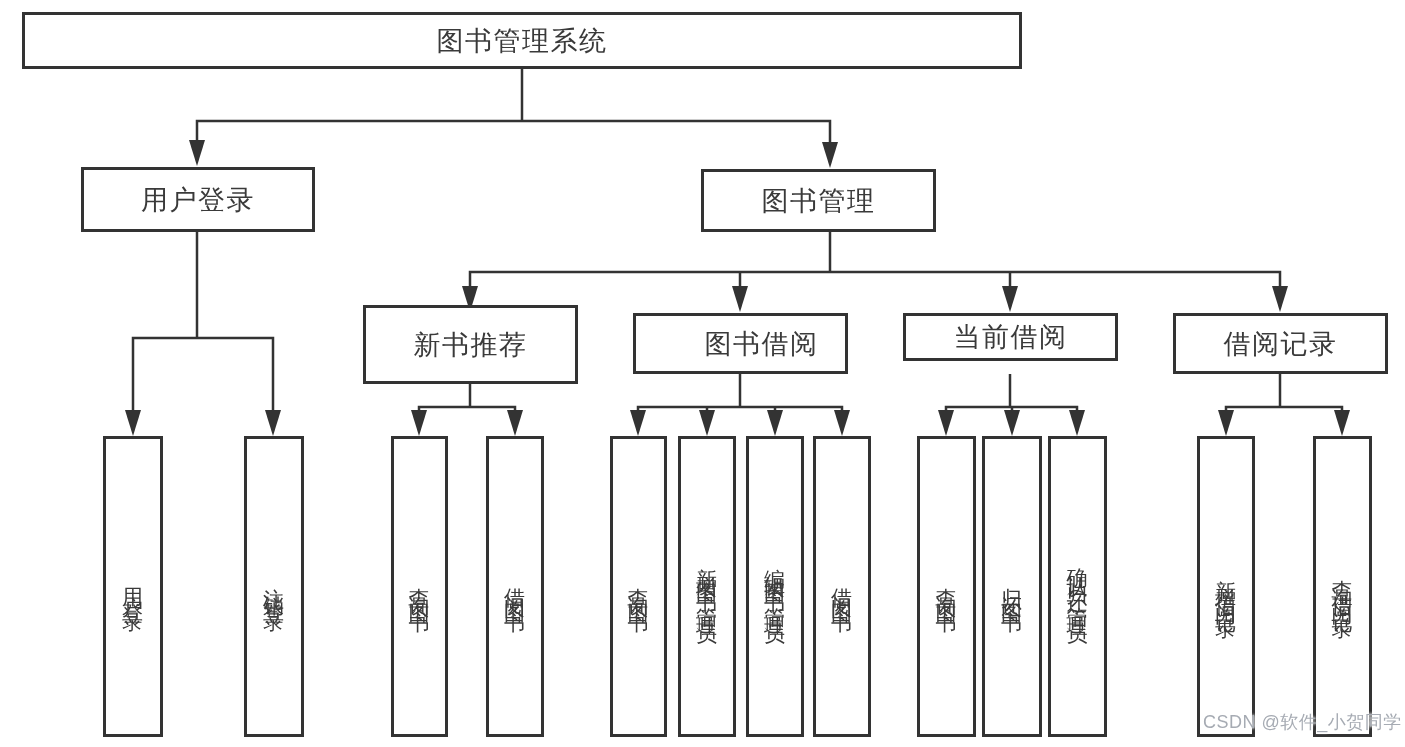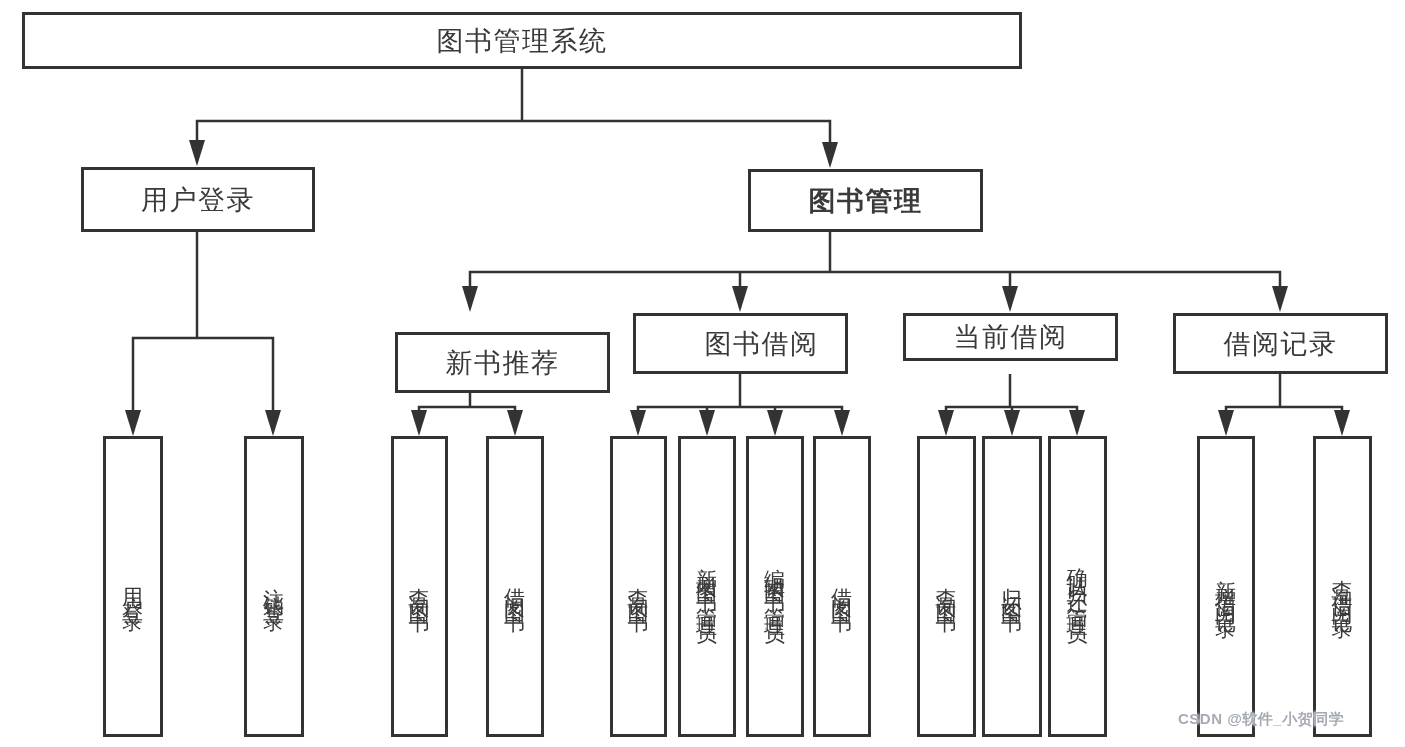--- a/index.html
+++ b/index.html
@@ -31,27 +31,26 @@
   .vbox .vtext {
     writing-mode:vertical-rl;
     text-orientation:mixed;
     font-size:21px;
     letter-spacing:0.38em;
     line-height:1;
     white-space:nowrap;
   }
   .watermark {
     position:absolute;
-    left:1178px; top:710px;
-    font-size:15px;
+    left:1203px; top:710px;
+    font-size:18px;
     letter-spacing:0.5px;
     color:var(--watermark,#a6abb3);
     text-shadow:0 0 3px #fff, 0 0 3px #fff;
     white-space:nowrap;
-    font-weight:bold;
   }
 </style>
 </head>
 <body>
 
 <div id="stage">
 
   <svg id="connectors" width="1405" height="747" viewBox="0 0 1405 747">
     <defs>
       <polygon id="ah" points="-8,-26 8,-26 0,0"></polygon>
@@ -107,25 +106,25 @@
     </g>
   </svg>
 
   <div class="hbox" style="left:22px; top:12px; width:1000px; height:57px;">
     <span>图书管理系统</span>
   </div>
 
   <div class="hbox" style="left:81px; top:167px; width:234px; height:65px;">
     <span>用户登录</span>
   </div>
-  <div class="hbox" style="left:748px; top:169px; width:235px; height:63px;font-weight:bold;">
+  <div class="hbox" style="left:701px; top:169px; width:235px; height:63px;">
     <span>图书管理</span>
   </div>
 
-  <div class="hbox" style="left:363px; top:332px; width:215px; height:61px;margin-left:32px;">
+  <div class="hbox" style="left:363px; top:305px; width:215px; height:79px;">
     <span>新书推荐</span>
   </div>
   <div class="hbox" style="left:633px; top:313px; width:215px; height:61px;padding-left:42px;">
     <span>图书借阅</span>
   </div>
   <div class="hbox" style="left:903px; top:313px; width:215px; height:48px;">
     <span>当前借阅</span>
   </div>
   <div class="hbox" style="left:1173px; top:313px; width:215px; height:61px;">
     <span>借阅记录</span>

